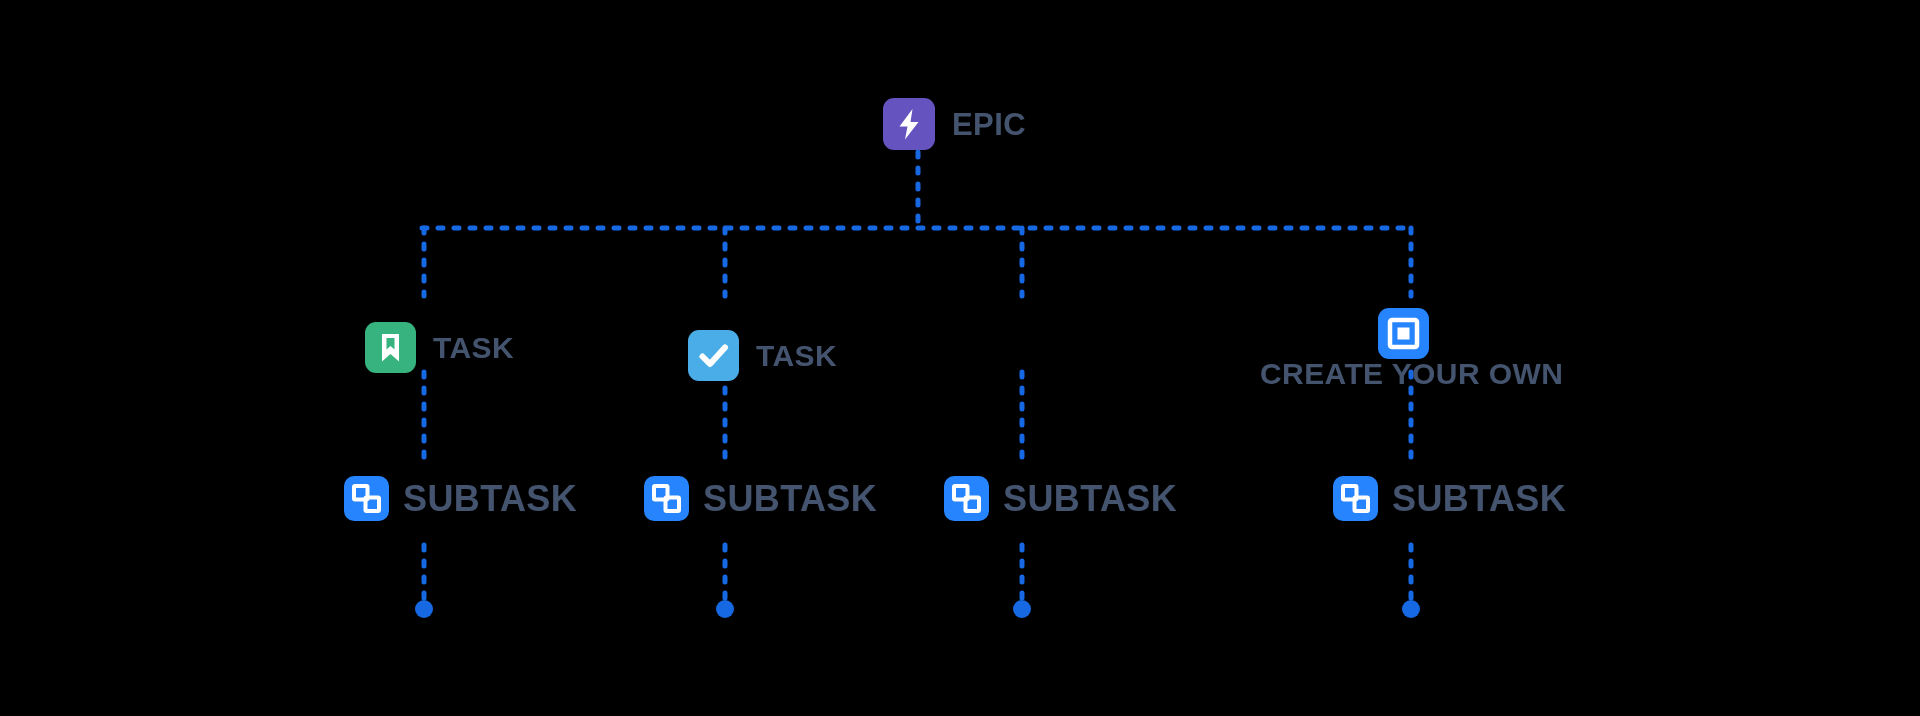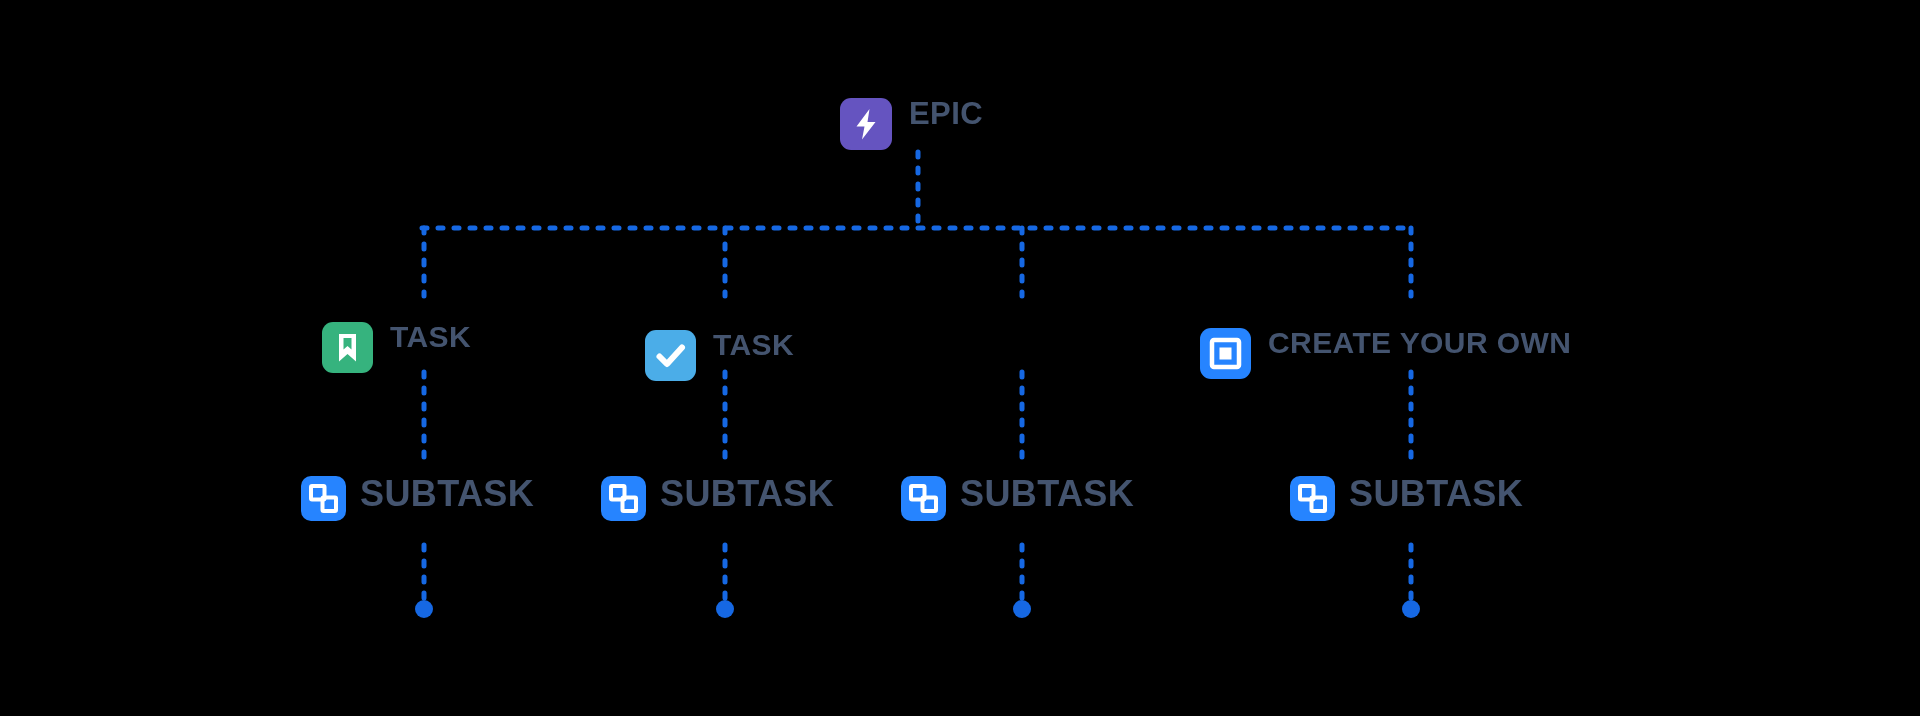--- a/index.html
+++ b/index.html
@@ -24,21 +24,23 @@
     top: 0;
     width: 1920px;
     height: 716px;
     pointer-events: none;
   }
 
   
   .node {
     position: absolute;
     display: flex;
+    align-items: center;
     white-space: nowrap;
+    margin-left: 43px;
   }
   .node-icon {
     flex: 0 0 auto;
     display: block;
   }
   .node-label {
     font-weight: bold;
     letter-spacing: 0.4px;
     color: #44546F;
     line-height: 1;
@@ -102,21 +104,21 @@
 
   <div class="node tier-type" style="left:645px; top:330px;">
     <svg class="node-icon" viewBox="0 0 51 51">
       <rect x="0" y="0" width="51" height="51" rx="11" ry="11" fill="#4BADE8"></rect>
       <path d="M14.5 26.5 L22 34 L37 17.5" stroke="#FFFFFF" stroke-width="6" fill="none" stroke-linecap="round" stroke-linejoin="round"></path>
     </svg>
     <span class="node-label">TASK</span>
   </div>
 
 
-  <div class="node tier-type" style="left:1200px; top:328px;">
+  <div class="node tier-type" style="left:1200px; top:308px;flex-direction:column;">
     <svg class="node-icon" viewBox="0 0 51 51">
       <rect x="0" y="0" width="51" height="51" rx="11" ry="11" fill="#2684FF"></rect>
       <rect x="12" y="12" width="27" height="27" rx="2" ry="2" fill="none" stroke="#FFFFFF" stroke-width="4.5"></rect>
       <rect x="19.5" y="19.5" width="12" height="12" fill="#FFFFFF"></rect>
     </svg>
     <span class="node-label">CREATE YOUR OWN</span>
   </div>
 
   <div class="node tier-sub" style="left:301px; top:476px;">
     <svg class="node-icon" viewBox="0 0 45 45">

